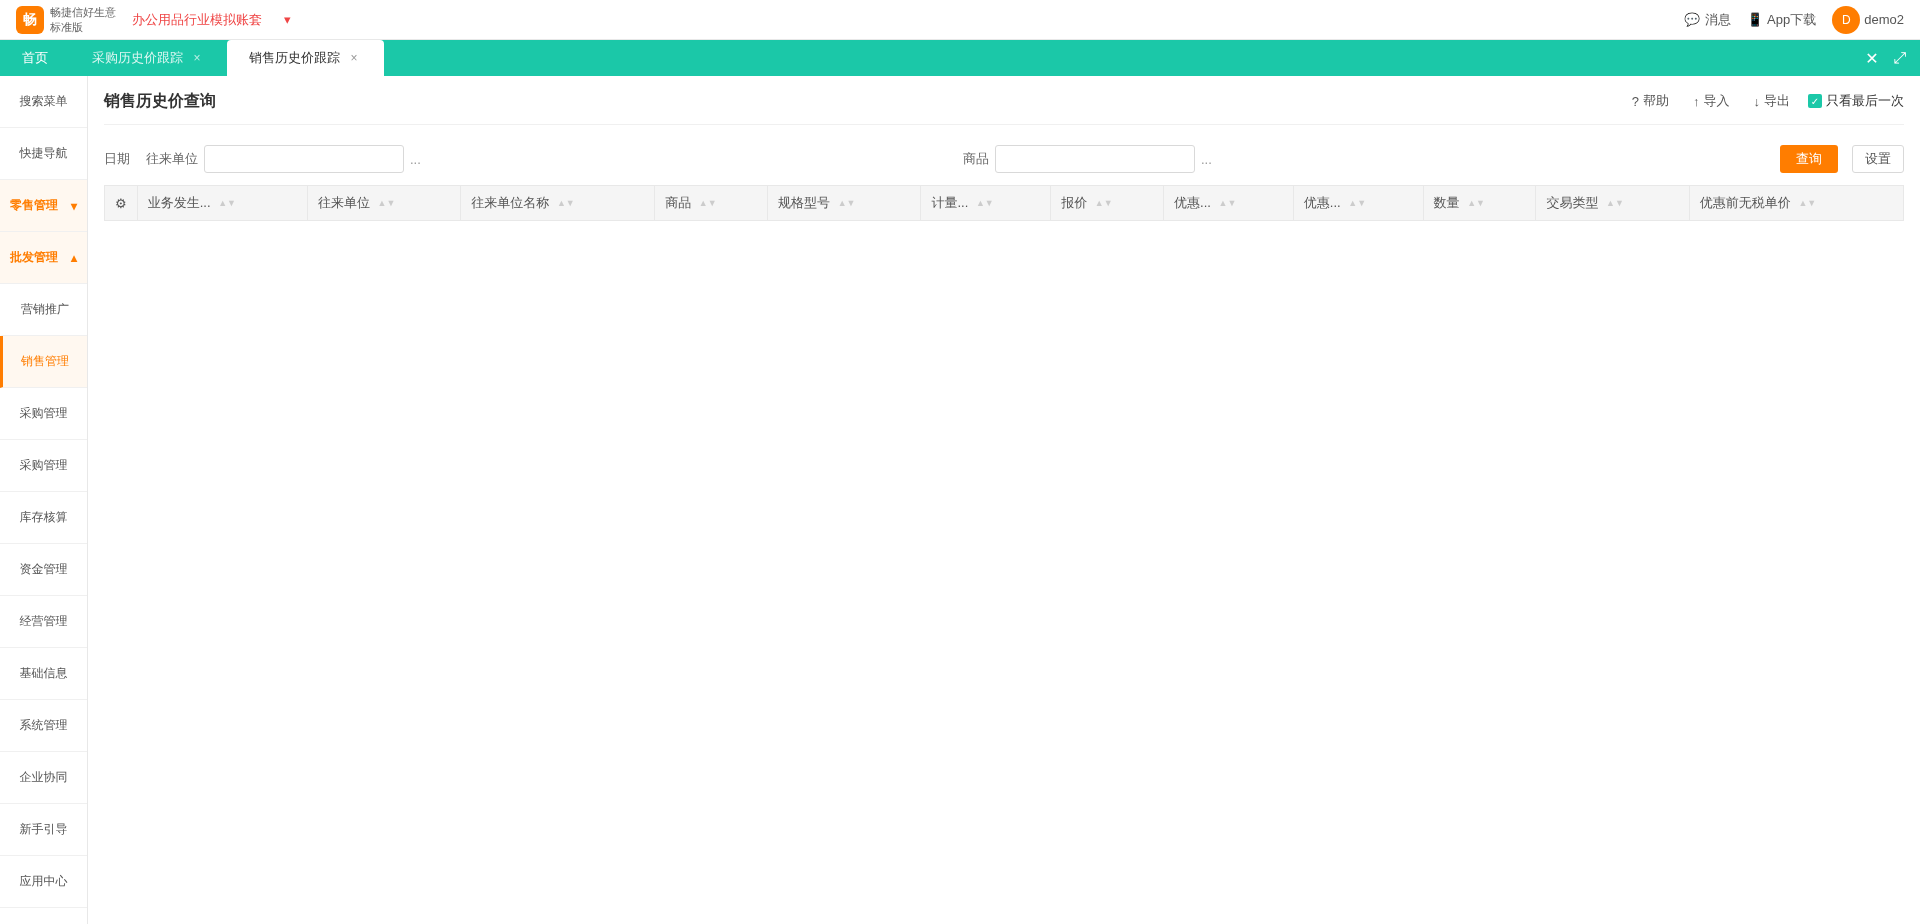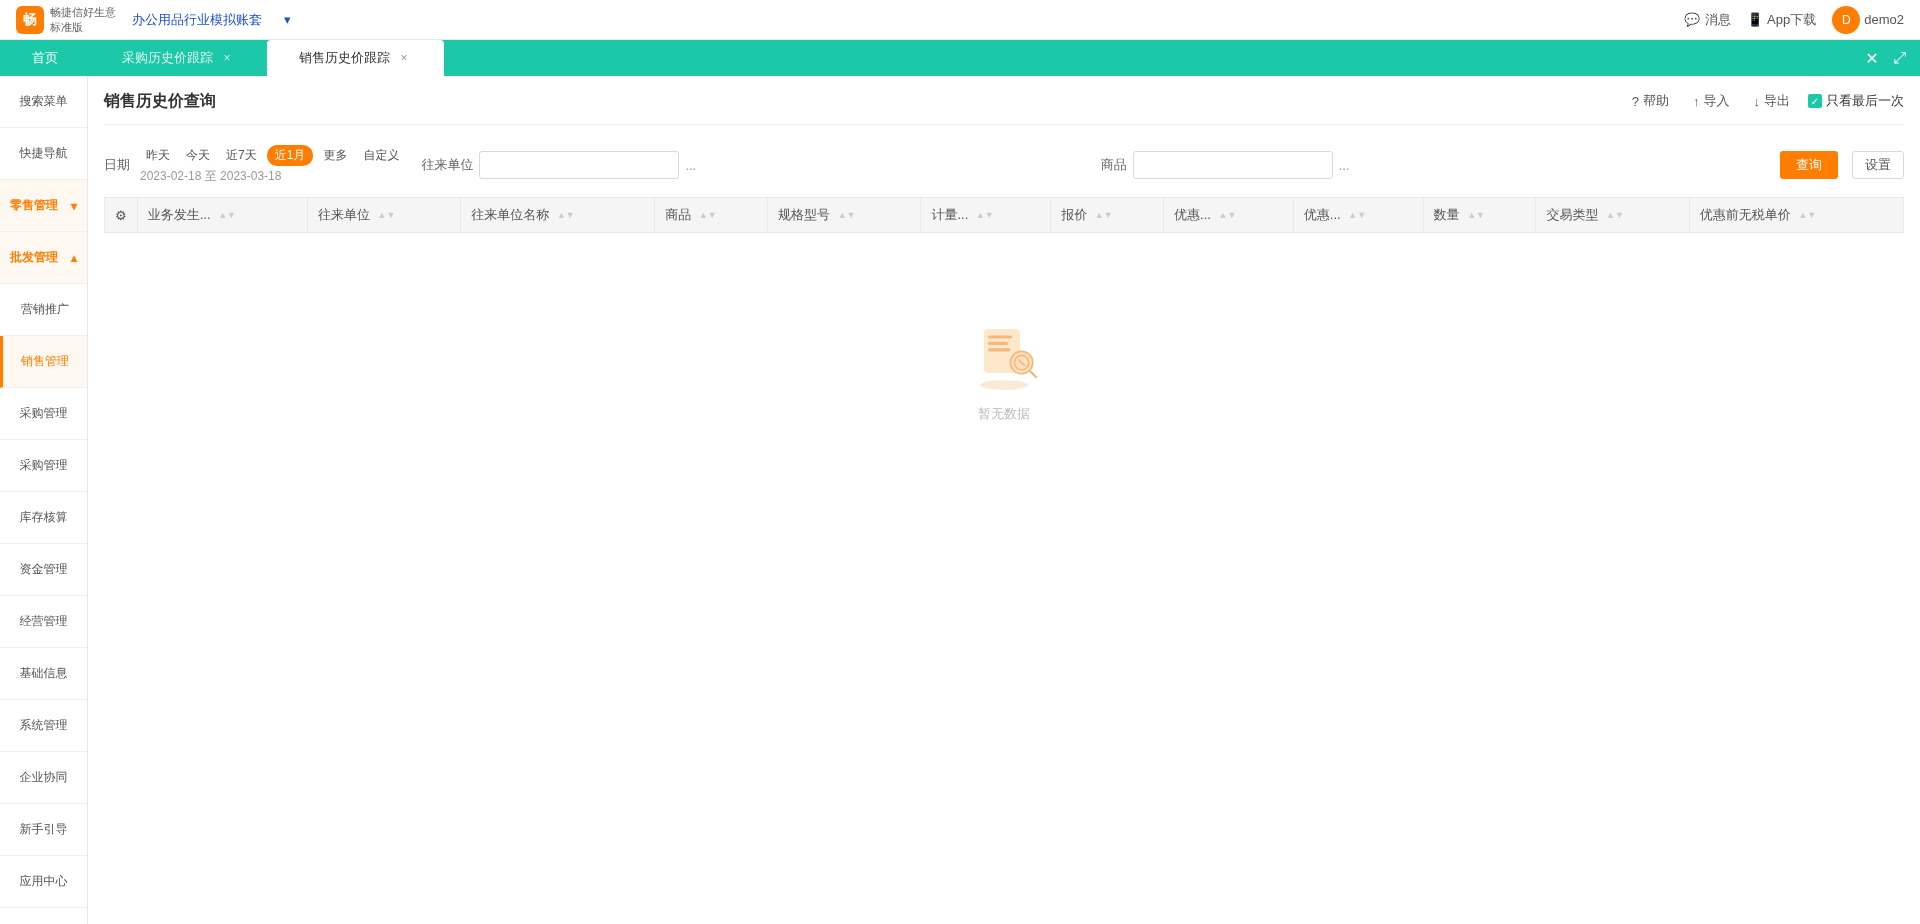--- a/index.html
+++ b/index.html
@@ -40,21 +40,21 @@
     }
     .logo-text {
       font-size: 11px;
       color: #666;
       line-height: 1.3;
     }
     .app-selector {
       display: flex;
       align-items: center;
       gap: 22px;
-      color: #1d4ed8;
+      color: #ef4444;
       font-size: 13px;
       cursor: pointer;
       padding: 4px 8px;
       border-radius: 4px;
     }
     .top-bar-right {
       display: flex;
       align-items: center;
       gap: 16px;
     }
@@ -82,21 +82,21 @@
     .tab-bar {
       background: #1bc8a8;
       height: 36px;
       display: flex;
       align-items: stretch;
       flex-shrink: 0;
     }
     .tab-item {
       display: flex;
       align-items: center;
-      padding: 0 32px;
+      padding: 0 22px;
       gap: 6px;
       cursor: pointer;
       color: rgba(255,255,255,0.85);
       font-size: 13px;
       position: relative;
       white-space: nowrap;
     }
     .tab-item.active {
       background: #fff;
       color: #333;
@@ -530,31 +530,20 @@
           <div class="only-last-checkbox">
             <div class="checkbox-checked">✓</div>
             <span>只看最后一次</span>
           </div>
         </div>
       </div>
 
       <div class="filter-bar">
         <div class="filter-group">
           <span class="filter-label">日期</span>
-          <div class="filter-date-group">
-            <div class="filter-date-buttons">
-              <button class="date-btn">昨天</button>
-              <button class="date-btn">今天</button>
-              <button class="date-btn">近7天</button>
-              <button class="date-btn active">近1月</button>
-              <button class="date-btn">更多</button>
-              <button class="date-btn">自定义</button>
-            </div>
-            <div class="filter-date-range">2023-02-18 至 2023-03-18</div>
-          </div>
         </div>
 
         <div class="filter-input-group">
           <span class="filter-label">往来单位</span>
           <input type="text" class="filter-input" style="">
           <span class="filter-ellipsis">...</span>
         </div>
 
         <div class="filter-input-group">
           <span class="filter-label">商品</span>
@@ -621,30 +610,16 @@
             <th>
               <span>优惠前无税单价</span>
               <span class="sort-arrows">▲▼</span>
             </th>
           </tr>
         </thead>
         <tbody id="table-body">
         </tbody>
       </table>
 
-      <div class="empty-state">
-        <svg class="empty-icon" viewBox="0 0 100 100" xmlns="http://www.w3.org/2000/svg">
-          <ellipse cx="50" cy="90" rx="30" ry="6" fill="#f5d5b0" opacity="0.5"></ellipse>
-          <rect x="25" y="20" width="45" height="55" rx="5" fill="#fde8cc"></rect>
-          <rect x="30" y="28" width="30" height="4" rx="2" fill="#f5b87a"></rect>
-          <rect x="30" y="36" width="25" height="4" rx="2" fill="#f5b87a"></rect>
-          <rect x="30" y="44" width="28" height="4" rx="2" fill="#f5b87a"></rect>
-          <circle cx="72" cy="62" r="14" fill="#fde0bc" stroke="#f5b87a" stroke-width="2"></circle>
-          <line x1="82" y1="72" x2="90" y2="80" stroke="#f5b87a" stroke-width="3" stroke-linecap="round"></line>
-          <circle cx="72" cy="62" r="9" fill="none" stroke="#f5b87a" stroke-width="2"></circle>
-          <line x1="68" y1="58" x2="76" y2="66" stroke="#f5b87a" stroke-width="2"></line>
-        </svg>
-        <div class="empty-text">暂无数据</div>
-      </div>
 
     </div>
   </div>
 </div>
 
 </body></html>

